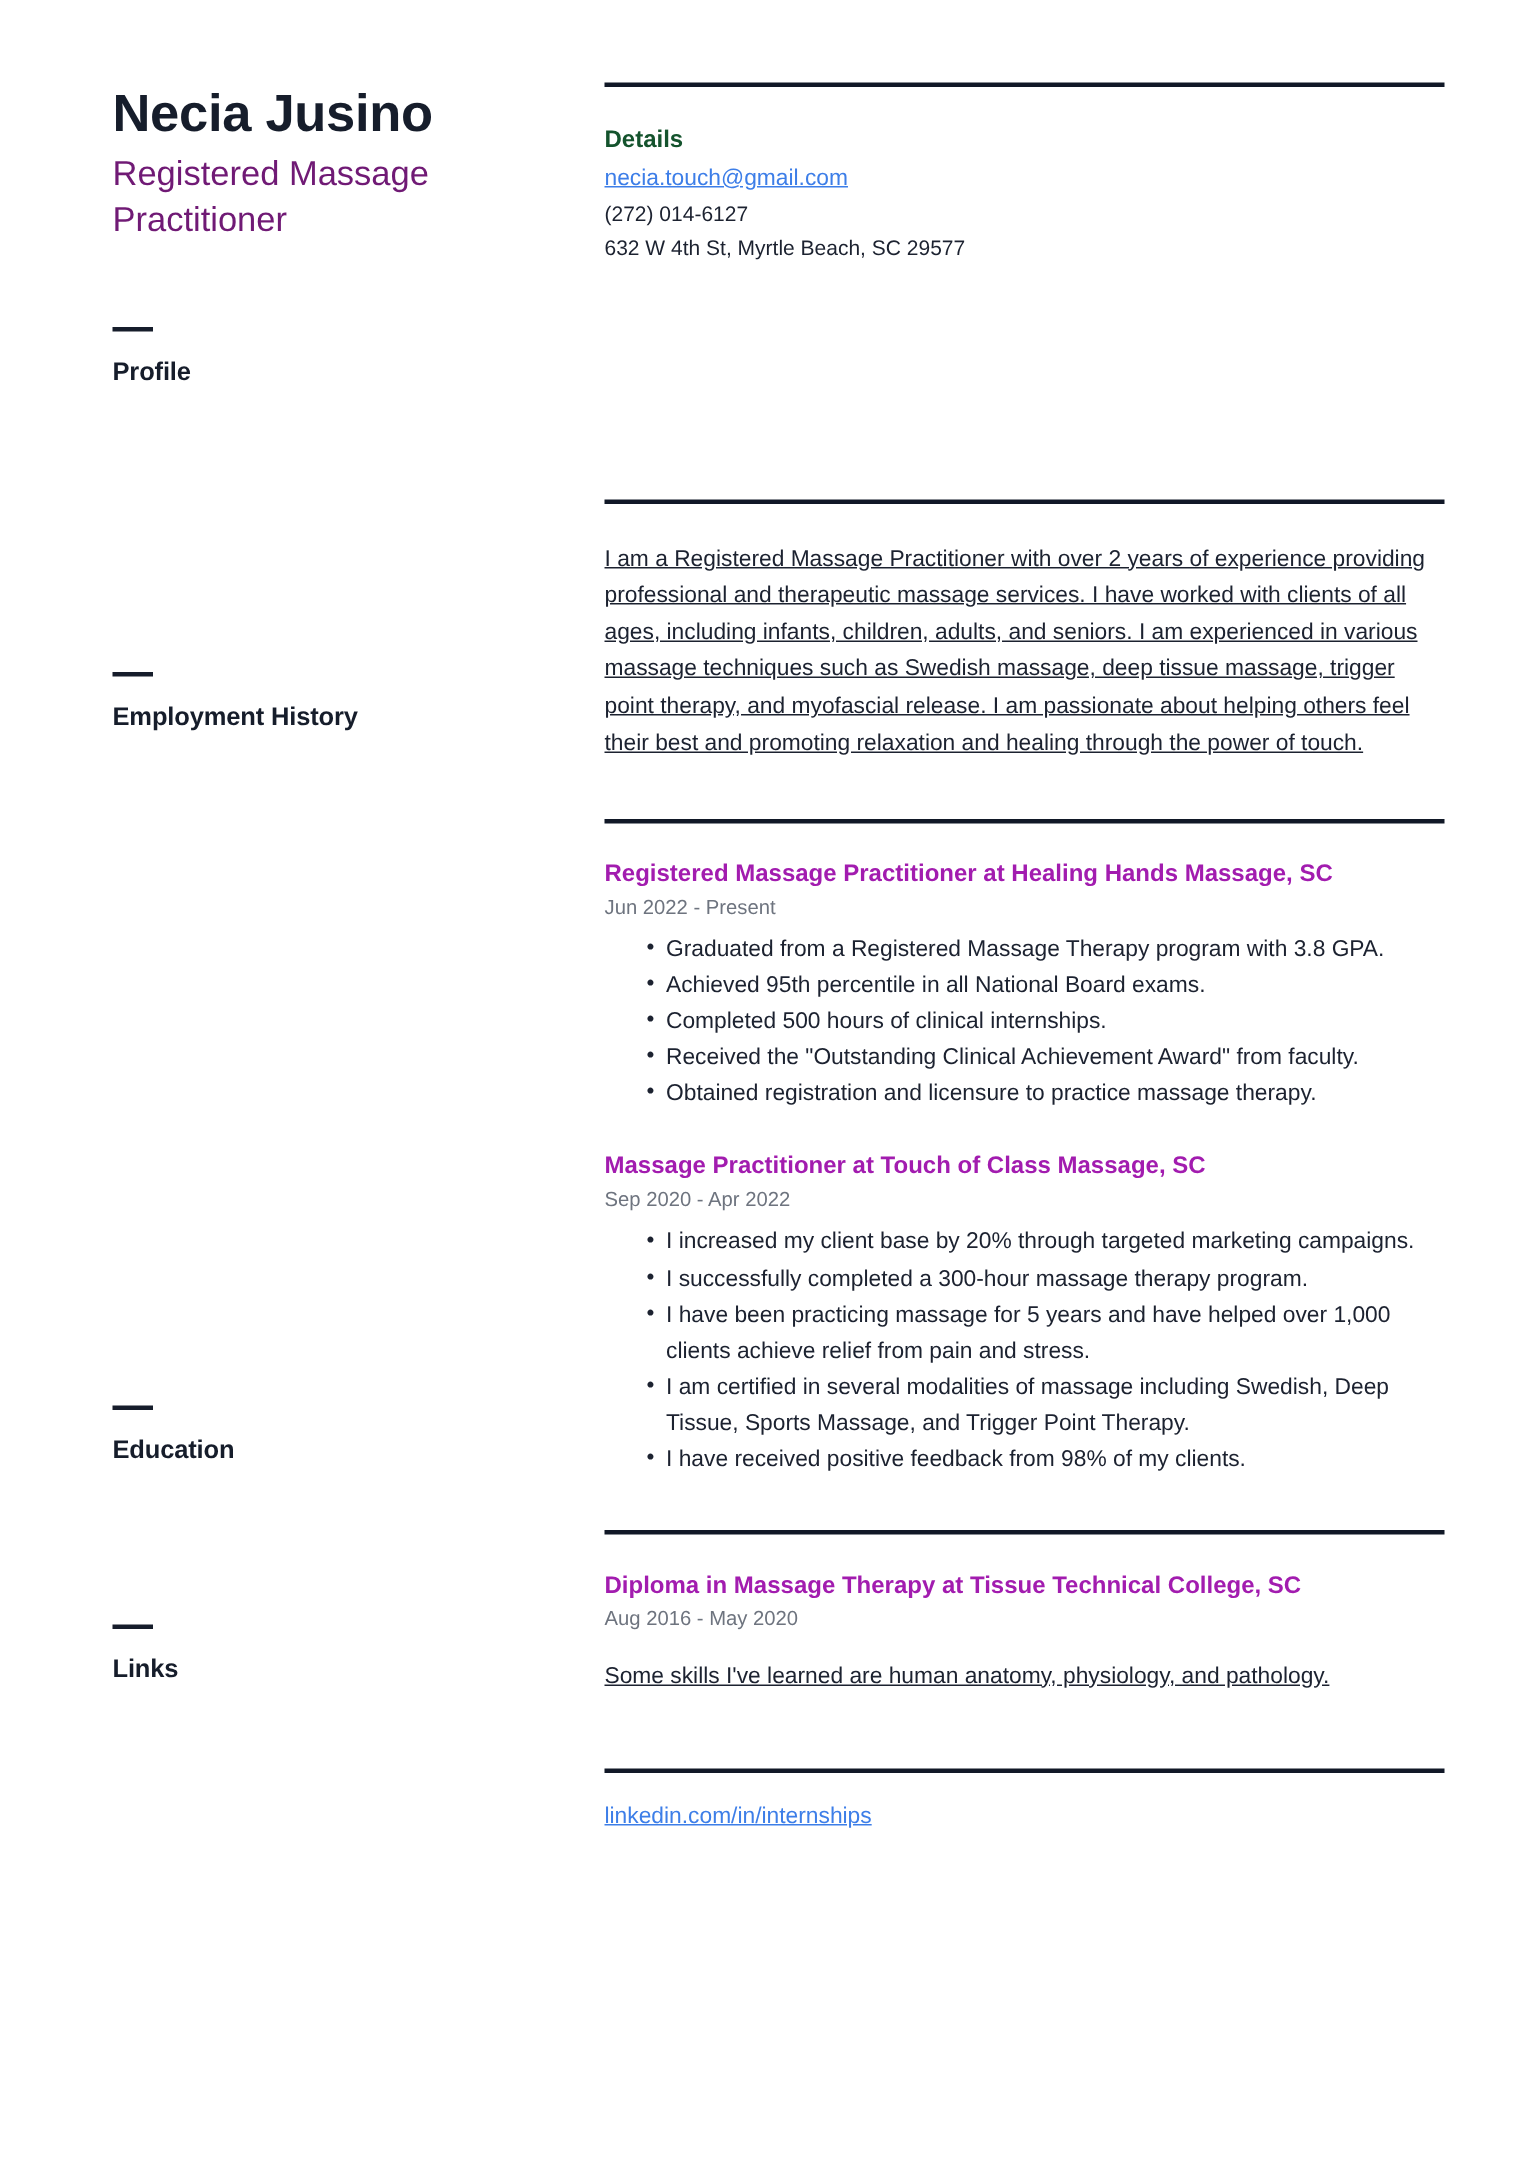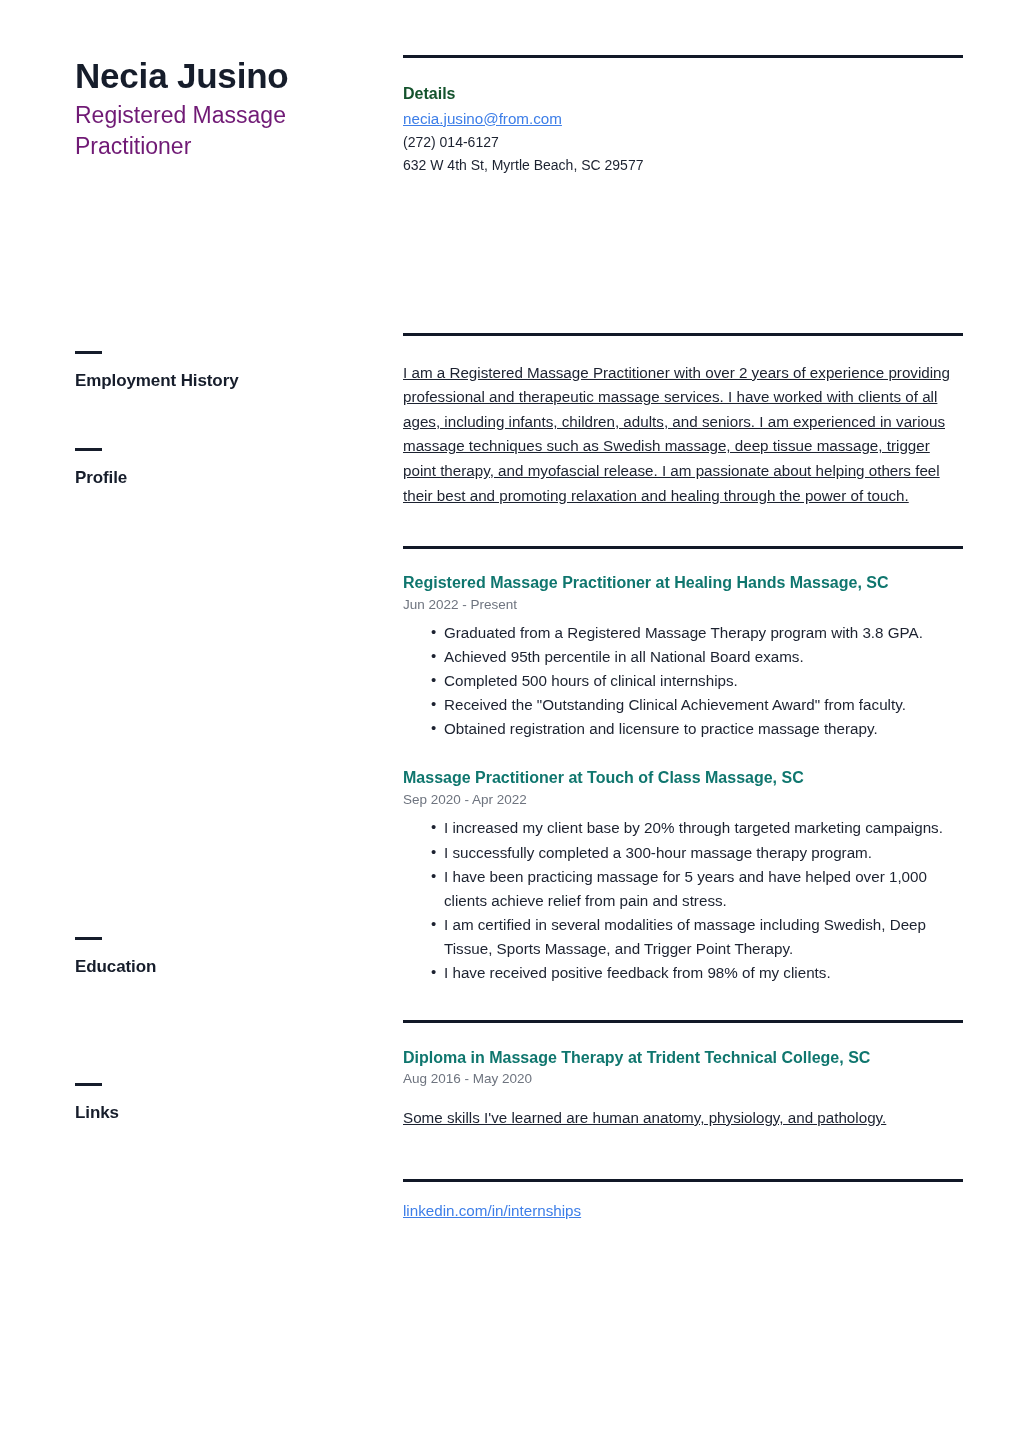--- a/index.html
+++ b/index.html
@@ -74,21 +74,21 @@
   .main-rule {
     width: 560px;
     height: 3px;
     background: #111827;
     margin: 0;
   }
 
   .block-heading {
     font-size: 16px;
     font-weight: 700;
-    color: #0f766e;
+    color: #a21caf;
     margin: 0 0 1px 0;
     line-height: 1.3;
   }
   .details-heading {
     font-size: 16px;
     font-weight: 700;
     color: #14532d;
     margin: 0 0 2px 0;
     line-height: 1.35;
   }
@@ -165,49 +165,49 @@
 <body>
 
 <div class="page">
   <div class="resume-grid">
 
     <div class="left-col">
 
       <h1 class="name">Necia Jusino</h1>
       <div class="job-title">Registered Massage Practitioner</div>
 
+      <div class="side-section side-profile">
+        <div class="side-rule"></div>
+        <div class="side-label">Profile</div>
+      </div>
+
       <div class="side-section side-emp">
         <div class="side-rule"></div>
         <div class="side-label">Employment History</div>
-      </div>
-
-      <div class="side-section side-profile">
-        <div class="side-rule"></div>
-        <div class="side-label">Profile</div>
       </div>
 
       <div class="side-section side-edu">
         <div class="side-rule"></div>
         <div class="side-label">Education</div>
       </div>
 
       <div class="side-section side-links">
         <div class="side-rule"></div>
         <div class="side-label">Links</div>
       </div>
 
     </div>
 
     <div class="right-col">
 
       <div class="main-rule"></div>
       <div class="sp-details">
         <div class="details-heading">Details</div>
         <div>
-          <span class="link">necia.jusino@from.com</span>
+          <span class="link">necia.touch@gmail.com</span>
         </div>
         <div class="contact-line">(272) 014-6127</div>
         <div class="contact-line">632 W 4th St, Myrtle Beach, SC 29577</div>
       </div>
 
       <div class="main-rule sp-profile-rule"></div>
       <p class="body-text sp-profile-body">I am a Registered Massage Practitioner with over 2 years of experience providing professional and therapeutic massage services. I have worked with clients of all ages, including infants, children, adults, and seniors. I am experienced in various massage techniques such as Swedish massage, deep tissue massage, trigger point therapy, and myofascial release. I am passionate about helping others feel their best and promoting relaxation and healing through the power of touch.</p>
 
       <div class="main-rule sp-emp-rule"></div>
 
@@ -230,21 +230,21 @@
           <li>I increased my client base by 20% through targeted marketing campaigns.</li>
           <li>I successfully completed a 300-hour massage therapy program.</li>
           <li>I have been practicing massage for 5 years and have helped over 1,000 clients achieve relief from pain and stress.</li>
           <li>I am certified in several modalities of massage including Swedish, Deep Tissue, Sports Massage, and Trigger Point Therapy.</li>
           <li>I have received positive feedback from 98% of my clients.</li>
         </ul>
       </div>
 
       <div class="main-rule sp-edu-rule"></div>
       <div class="sp-edu-first">
-        <div class="block-heading">Diploma in Massage Therapy at Trident Technical College, SC</div>
+        <div class="block-heading">Diploma in Massage Therapy at Tissue Technical College, SC</div>
         <div class="date-range">Aug 2016 - May 2020</div>
         <p class="body-text sp-edu-desc">Some skills I've learned are human anatomy, physiology, and pathology.</p>
       </div>
 
       <div class="main-rule sp-links-rule"></div>
       <div class="sp-links-body">
         <span class="link">linkedin.com/in/internships</span>
       </div>
 
     </div>

